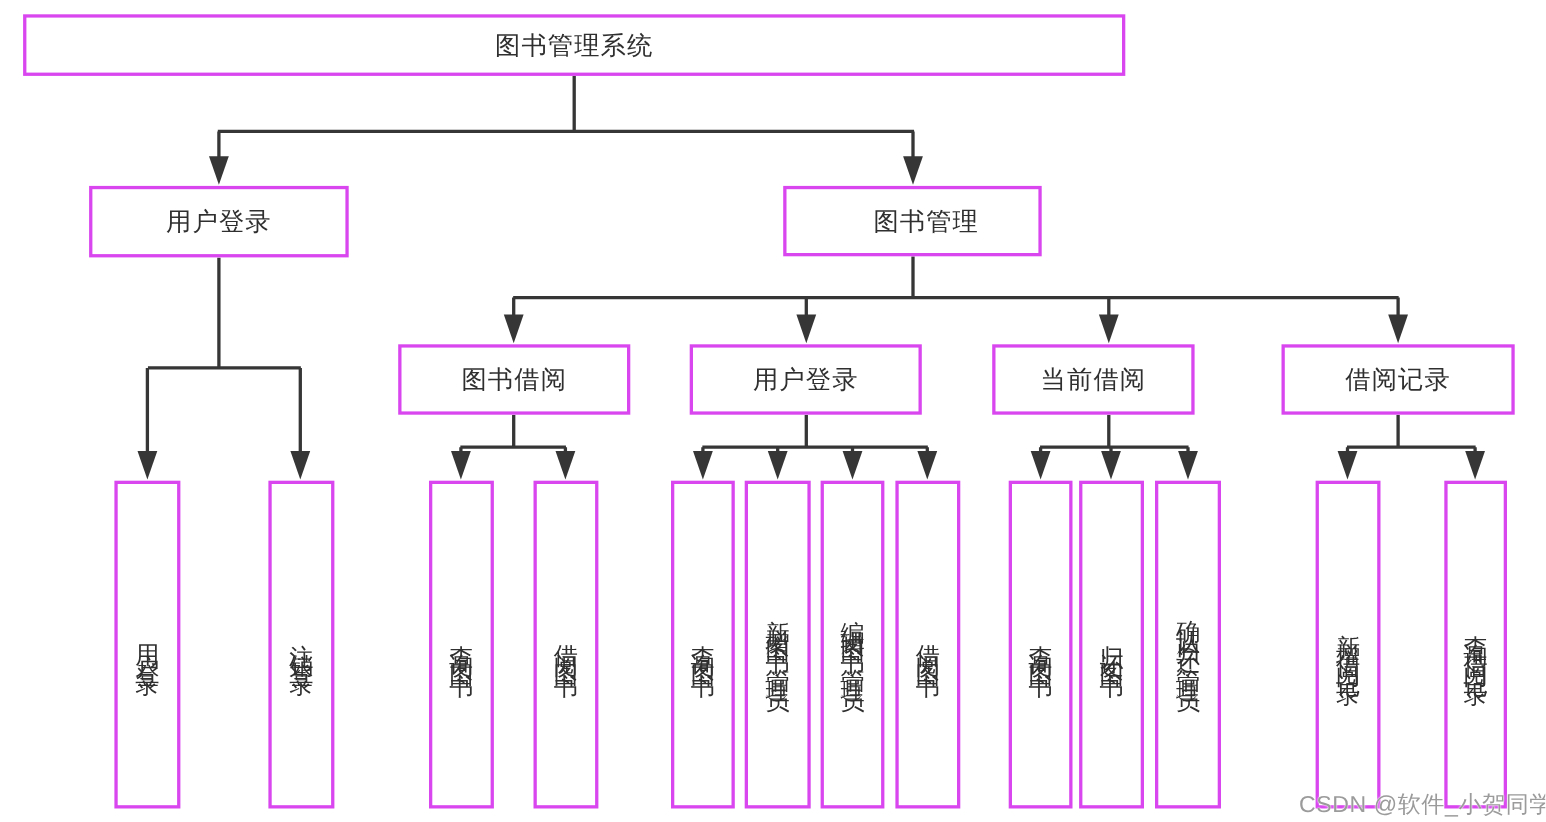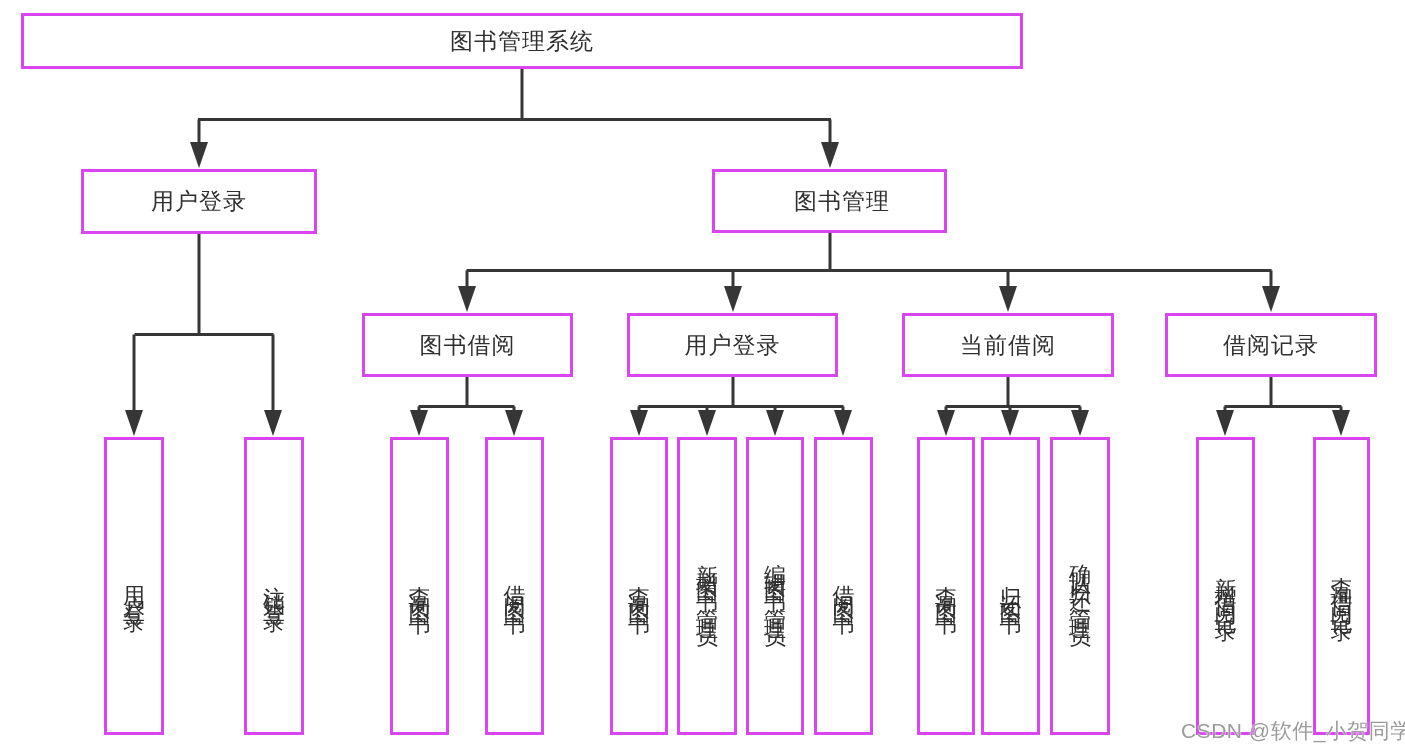--- a/index.html
+++ b/index.html
@@ -74,21 +74,21 @@
     </g>
   </svg>
 
   <div class="box" style="left:21px;top:13px;width:1002px;height:56px;">图书管理系统</div>
 
   <div class="box" style="left:81px;top:169px;width:236px;height:65px;">用户登录</div>
   <div class="box" style="left:712px;top:169px;width:235px;height:64px;padding-left:25px;">图书管理</div>
 
   <div class="box" style="left:362px;top:313px;width:211px;height:64px;">图书借阅</div>
   <div class="box" style="left:627px;top:313px;width:211px;height:64px;">用户登录</div>
-  <div class="box" style="left:902px;top:313px;width:212px;height:64px;">当前借阅</div>
+  <div class="box" style="left:902px;top:313px;width:184px;height:64px;">当前借阅</div>
   <div class="box" style="left:1165px;top:313px;width:212px;height:64px;">借阅记录</div>
 
   <div class="box vbox" style="left:104px;top:437px;width:60px;height:298px;">用户登录</div>
   <div class="box vbox" style="left:244px;top:437px;width:60px;height:298px;">注销登录</div>
 
   <div class="box vbox" style="left:390px;top:437px;width:59px;height:298px;">查询图书</div>
   <div class="box vbox" style="left:485px;top:437px;width:59px;height:298px;">借阅图书</div>
 
   <div class="box vbox" style="left:610px;top:437px;width:58px;height:298px;">查询图书</div>
   <div class="box vbox" style="left:677px;top:437px;width:60px;height:298px;">新增图书（管理员）</div>

